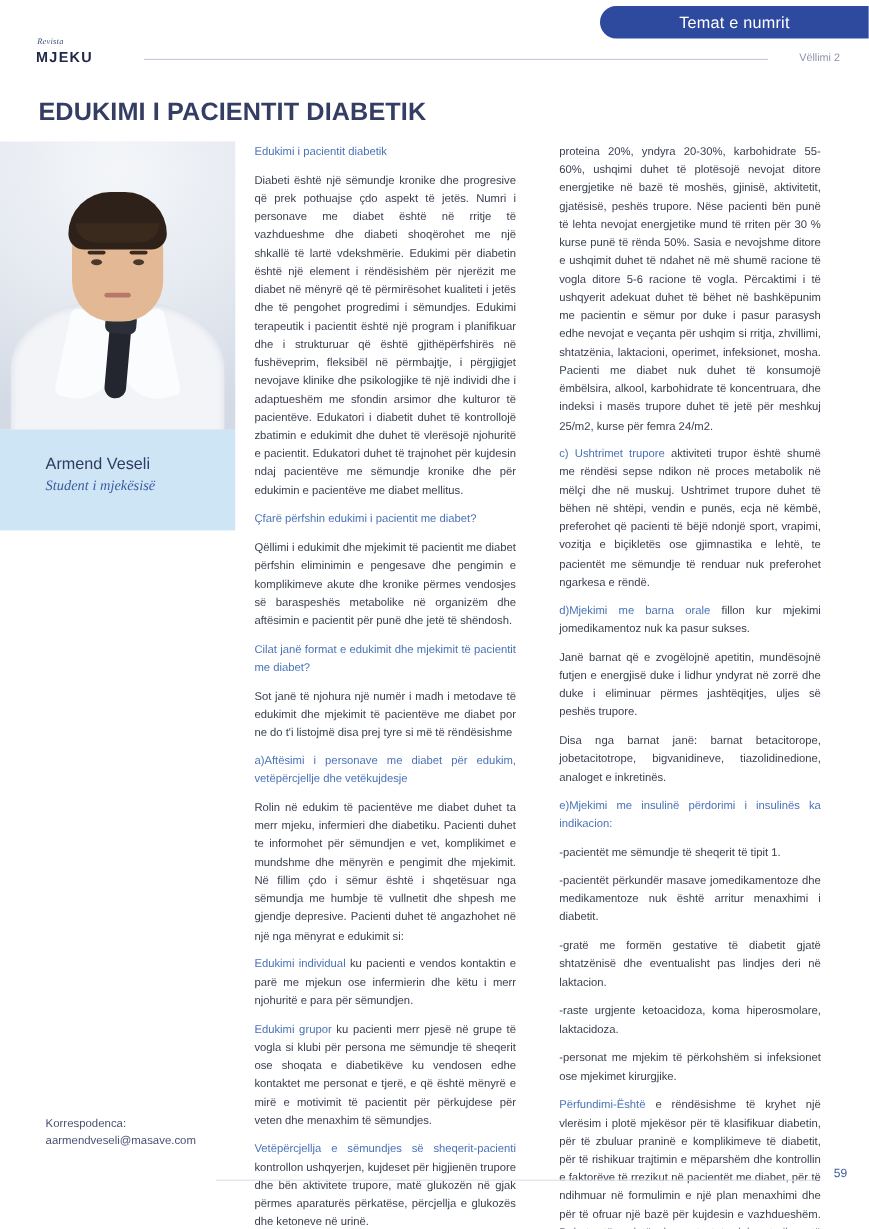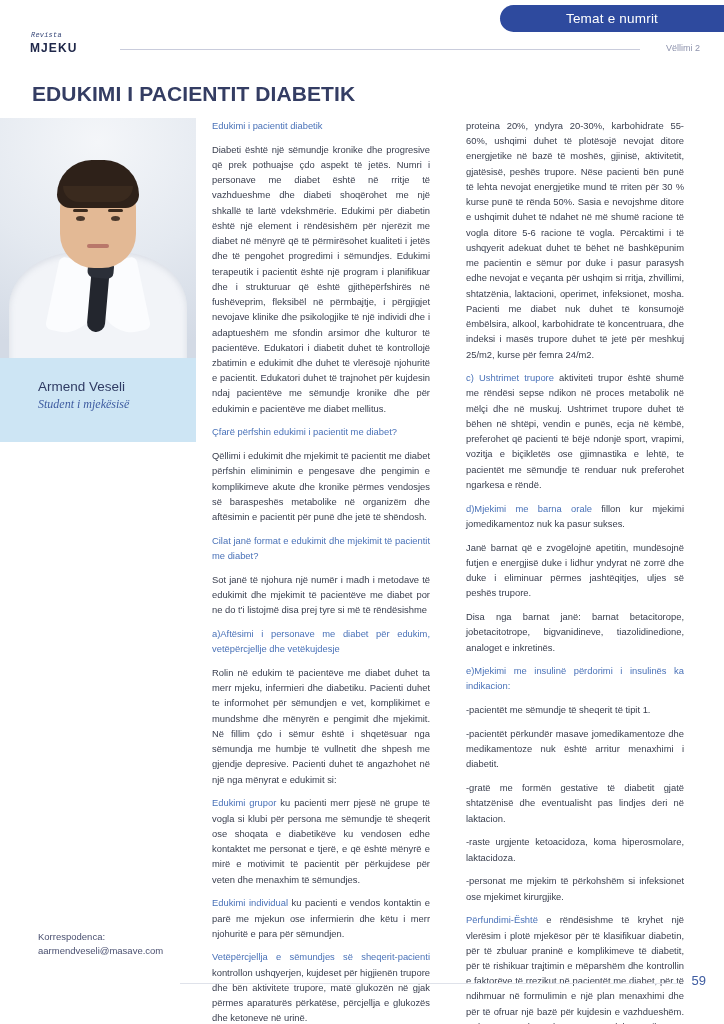--- a/index.html
+++ b/index.html
@@ -39,21 +39,21 @@
     position: absolute;
     top: 32px; left: 30px; right: 24px;
     height: 26px;
   }
   .logo {
     position: absolute;
     left: 0; top: 0;
     line-height: 1;
   }
   .logo-sup {
-    font-family: Liberation Mono, monospace;
+    font-family: Liberation Serif, serif;
     font-style: italic;
     font-size: 7px;
     color: #3a4a7a;
     display: block;
     margin-left: 1px;
     letter-spacing: .2px;
   }
   .logo-main {
     font-size: 12px;
     font-weight: bold;
@@ -261,21 +261,21 @@
   .footer-rule {
     position: absolute;
     left: 180px; right: 45px;
     top: 983px;
     height: 1px;
     background: #dfe2ea;
   }
   .page-number {
     position: absolute;
     right: 18px; top: 973px;
-    font-size: 13px;
+    font-size: 10px;
     color: #3d5ba0;
   }
 </style>
 </head>
 <body>
 
 <div class="banner">
   <span class="banner-label">Temat e numrit</span>
 </div>
 
@@ -324,25 +324,25 @@
   <p class="head">Çfarë përfshin edukimi i pacientit me diabet?</p>
   <p>Qëllimi i edukimit dhe mjekimit të pacientit me diabet përfshin eliminimin e pengesave dhe pengimin e komplikimeve akute dhe kronike përmes vendosjes së baraspeshës metabolike në organizëm dhe aftësimin e pacientit për punë dhe jetë të shëndosh.</p>
 
   <p class="head justify">Cilat janë format e edukimit dhe mjekimit të pacientit me diabet?</p>
   <p>Sot janë të njohura një numër i madh i metodave të edukimit dhe mjekimit të pacientëve me diabet por ne do t'i listojmë disa prej tyre si më të rëndësishme</p>
 
   <p class="head justify">a)Aftësimi i personave me diabet për edukim, vetëpërcjellje dhe vetëkujdesje</p>
   <p>Rolin në edukim të pacientëve me diabet duhet ta merr mjeku, infermieri dhe diabetiku. Pacienti duhet te informohet për sëmundjen e vet, komplikimet e mundshme dhe mënyrën e pengimit dhe mjekimit. Në fillim çdo i sëmur është i shqetësuar nga sëmundja me humbje të vullnetit dhe shpesh me gjendje depresive. Pacienti duhet të angazhohet në një nga mënyrat e edukimit si:</p>
 
   <p>
+    <span class="inline-head">Edukimi individual</span><span> ku pacienti e vendos kontaktin e parë me mjekun ose infermierin dhe këtu i merr njohuritë e para për sëmundjen.</span>
+  </p>
+
+  <p>
     <span class="inline-head">Edukimi grupor</span><span> ku pacienti merr pjesë në grupe të vogla si klubi për persona me sëmundje të sheqerit ose shoqata e diabetikëve ku vendosen edhe kontaktet me personat e tjerë, e që është mënyrë e mirë e motivimit të pacientit për përkujdese për veten dhe menaxhim të sëmundjes.</span>
-  </p>
-
-  <p>
-    <span class="inline-head">Edukimi individual</span><span> ku pacienti e vendos kontaktin e parë me mjekun ose infermierin dhe këtu i merr njohuritë e para për sëmundjen.</span>
   </p>
 
   <p>
     <span class="inline-head">Vetëpërcjellja e sëmundjes së sheqerit-pacienti</span><span> kontrollon ushqyerjen, kujdeset për higjienën trupore dhe bën aktivitete trupore, matë glukozën në gjak përmes aparaturës përkatëse, përcjellja e glukozës dhe ketoneve në urinë.</span>
   </p>
 
 </div>
 
 <div class="col col-right">
   <p>proteina  20%, yndyra 20-30%, karbohidrate 55-60%, ushqimi duhet të plotësojë nevojat ditore energjetike në bazë të moshës, gjinisë, aktivitetit, gjatësisë, peshës trupore. Nëse pacienti bën punë të lehta nevojat energjetike mund të rriten për 30 % kurse punë të rënda 50%. Sasia e nevojshme ditore e ushqimit duhet të ndahet në më shumë racione të vogla ditore 5-6 racione të vogla. Përcaktimi i të ushqyerit adekuat duhet të bëhet në bashkëpunim me pacientin e sëmur por duke i pasur parasysh edhe nevojat e veçanta për ushqim si rritja, zhvillimi, shtatzënia, laktacioni, operimet, infeksionet, mosha. Pacienti me diabet nuk duhet të konsumojë ëmbëlsira, alkool, karbohidrate të koncentruara, dhe indeksi i masës trupore duhet të jetë për meshkuj 25/m2, kurse për femra 24/m2.</p>

